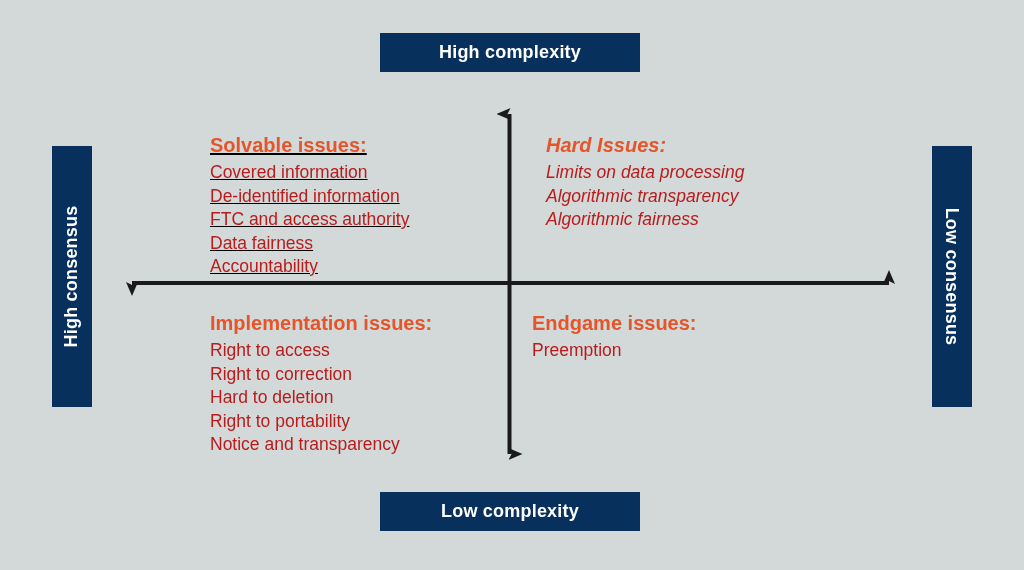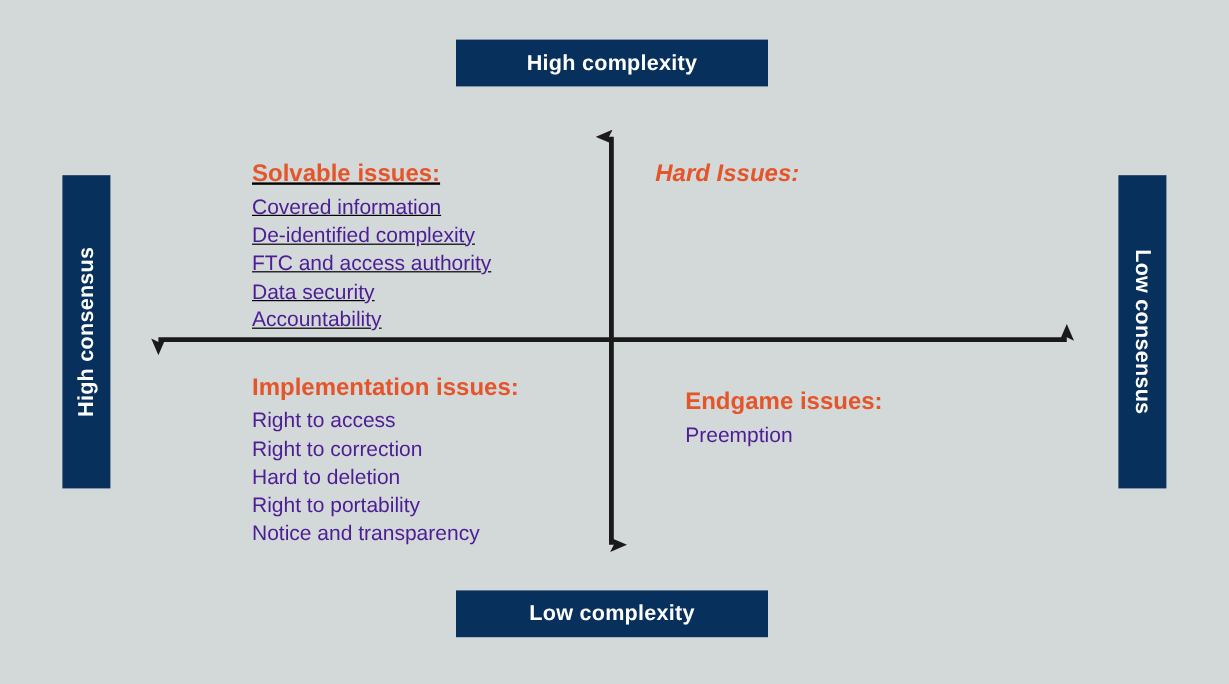--- a/index.html
+++ b/index.html
@@ -41,29 +41,29 @@
   .quad .heading {
     color: #e4552a;
     font-weight: bold;
     font-size: 20px;
     line-height: 25px;
     margin: 0 0 3px 0;
     white-space: nowrap;
   }
   .quad ul { list-style: none; margin: 0; padding: 0; }
   .quad li {
-    color: #4c1d95;
+    color: #b91c1c;
     font-size: 17.5px;
     line-height: 23.5px;
     white-space: nowrap;
   }
   #quad-tl { left: 210px; top: 133px; text-decoration: underline; }
   #quad-tr { left: 546px; top: 133px; font-style: italic; }
   #quad-bl { left: 210px; top: 311px; }
-  #quad-br { left: 571px; top: 311px; margin-top: 12px; }
+  #quad-br { left: 532px; top: 311px; }
 </style>
 </head>
 <body>
 
 <div id="canvas">
 
   <svg id="axes" viewBox="0 0 1024 570" width="1024" height="570" aria-hidden="true">
     <defs>
       <marker id="ah-up" markerWidth="12" markerHeight="14" refX="6" refY="13" orient="auto" markerUnits="userSpaceOnUse">
         <path d="M6,0 L12,14 L6,11 L0,14 Z" fill="#1a1a1a"></path>
@@ -99,29 +99,34 @@
   </div>
 
   <div class="bar" id="bar-right">
     <span class="vtext">Low consensus</span>
   </div>
 
   <div class="quad" id="quad-tl">
     <div class="heading">Solvable issues:</div>
     <ul>
         <li>Covered information</li>
-        <li>De-identified complexity</li>
+        <li>De-identified information</li>
         <li>FTC and access authority</li>
-        <li>Data security</li>
+        <li>Data fairness</li>
         <li>Accountability</li>
       </ul>
   </div>
 
   <div class="quad" id="quad-tr">
     <div class="heading">Hard Issues:</div>
+    <ul>
+        <li>Limits on data processing</li>
+        <li>Algorithmic transparency</li>
+        <li>Algorithmic fairness</li>
+      </ul>
   </div>
 
   <div class="quad" id="quad-bl">
     <div class="heading">Implementation issues:</div>
     <ul>
         <li>Right to access</li>
         <li>Right to correction</li>
         <li>Hard to deletion</li>
         <li>Right to portability</li>
         <li>Notice and transparency</li>

